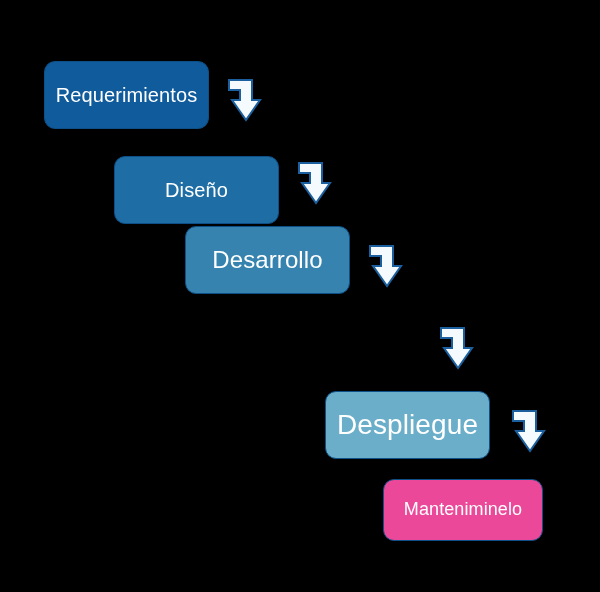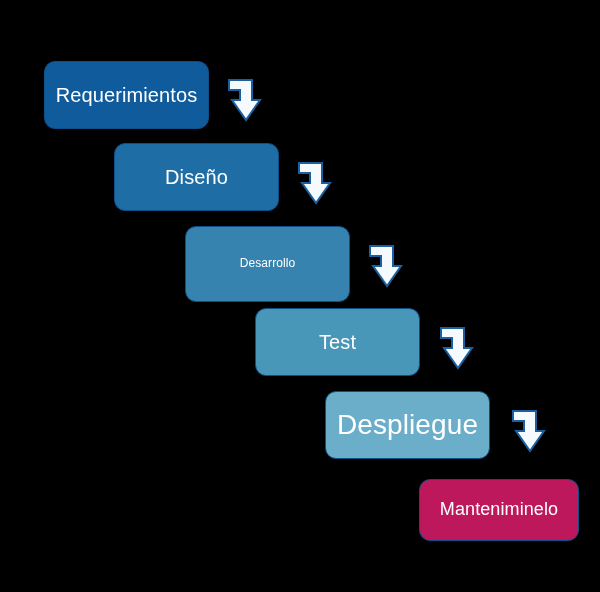--- a/index.html
+++ b/index.html
@@ -73,28 +73,25 @@
       </svg>
     </div>
     <div class="flow-arrow" style="left: 512px; top: 405px;">
       <svg width="40" height="50" viewBox="0 0 40 50" xmlns="http://www.w3.org/2000/svg">
         <path d="M1 6 L24 6 L24 26 L32 26 L18 46 L4 26 L12 26 L12 16 L1 16 Z" fill="#f4fafd" stroke="#1b5f9e" stroke-width="2" stroke-linejoin="miter"></path>
       </svg>
     </div>
     <div class="stage-box" style="left: 44px; top: 61px; width: 165px; height: 68px; background: rgb(15, 91, 156); border-color: rgb(13, 79, 135); font-size: 20px;">
       <span class="stage-label">Requerimientos</span>
     </div>
-    <div class="stage-box" style="left: 114px; top: 143px; width: 165px; height: 68px; background: rgb(30, 110, 165); border-color: rgb(13, 79, 135); font-size: 20px;">
+    <div class="stage-box" style="left: 114px; top: 156px; width: 165px; height: 68px; background: rgb(30, 110, 165); border-color: rgb(13, 79, 135); font-size: 20px;">
       <span class="stage-label">Diseño</span>
     </div>
-    <div class="stage-box" style="left: 185px; top: 226px; width: 165px; height: 76px; background: rgb(53, 131, 174); border-color: rgb(13, 79, 135); font-size: 12px;">
+    <div class="stage-box" style="left: 185px; top: 226px; width: 165px; height: 68px; background: rgb(53, 131, 174); border-color: rgb(13, 79, 135); font-size: 24px;">
       <span class="stage-label">Desarrollo</span>
-    </div>
-    <div class="stage-box" style="left: 255px; top: 308px; width: 165px; height: 68px; background: rgb(72, 151, 184); border-color: rgb(13, 79, 135); font-size: 20px;">
-      <span class="stage-label">Test</span>
     </div>
     <div class="stage-box" style="left: 325px; top: 391px; width: 165px; height: 68px; background: rgb(107, 174, 202); border-color: rgb(13, 79, 135); font-size: 28px;">
       <span class="stage-label">Despliegue</span>
     </div>
-    <div class="stage-box" style="left: 419px; top: 479px; width: 160px; height: 62px; background: #be185d; border-color: rgb(13, 79, 135); font-size: 18px;">
+    <div class="stage-box" style="left: 383px; top: 479px; width: 160px; height: 62px; background: #ec4899; border-color: rgb(13, 79, 135); font-size: 18px;">
       <span class="stage-label">Manteniminelo</span>
     </div>
   </div>
 
 </body></html>

